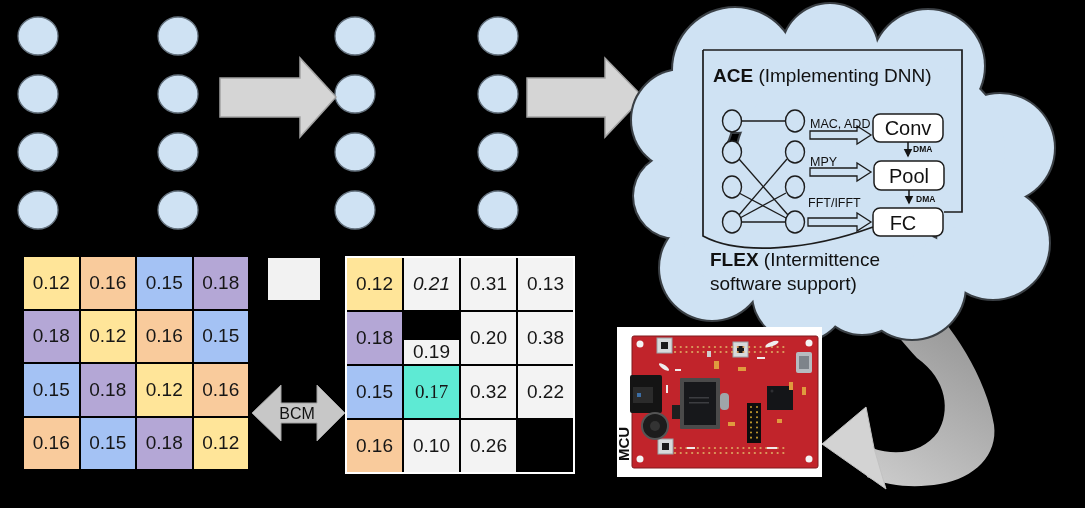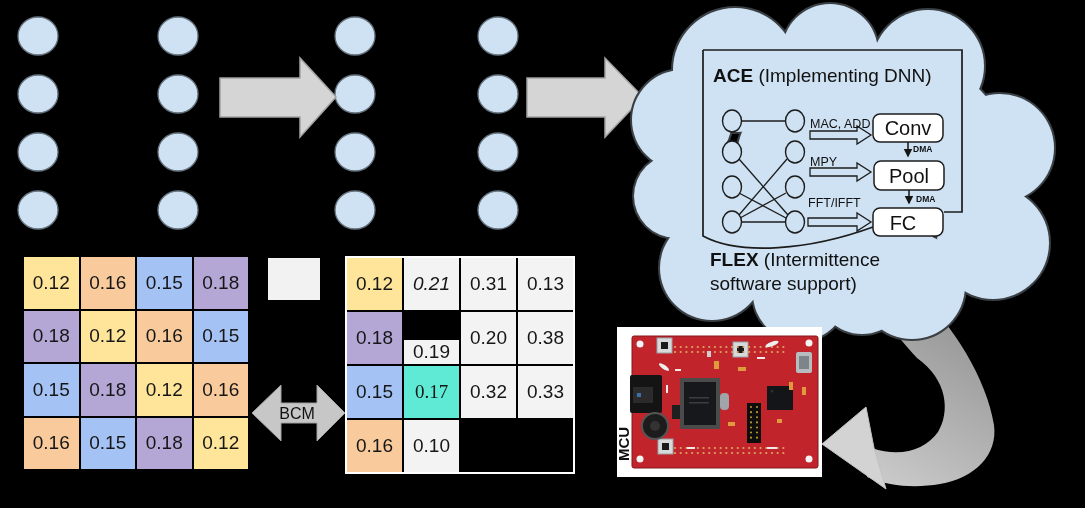--- a/index.html
+++ b/index.html
@@ -181,23 +181,24 @@
       <div class="cell" style="background: rgb(243, 243, 243); font-style: italic;">0.21</div>
       <div class="cell" style="background: rgb(243, 243, 243); text-align: right;">0.31</div>
       <div class="cell" style="background: rgb(243, 243, 243);">0.13</div>
       <div class="cell" style="background: rgb(180, 167, 214);">0.18</div>
       <div class="cell" style="background: rgb(243, 243, 243); margin-top: 28px;">0.19</div>
       <div class="cell" style="background: rgb(243, 243, 243);">0.20</div>
       <div class="cell" style="background: rgb(243, 243, 243);">0.38</div>
       <div class="cell" style="background: rgb(164, 194, 244);">0.15</div>
       <div class="cell" style="background: #5eead4; font-family: Liberation Serif, serif;">0.17</div>
       <div class="cell" style="background: rgb(243, 243, 243);">0.32</div>
-      <div class="cell" style="background: rgb(243, 243, 243);">0.33</div>
+      <div class="cell" style="background: rgb(243, 243, 243);">0.22</div>
       <div class="cell" style="background: rgb(249, 203, 156);">0.16</div>
       <div class="cell" style="background: rgb(243, 243, 243);">0.10</div>
+      <div class="cell" style="background: rgb(243, 243, 243);">0.26</div>
     </div>
 
   <div class="mcu-card">
     <svg width="205" height="150" viewBox="0 0 205 150">
 
       <text transform="rotate(-90)" x="-134" y="12" font-size="15" font-weight="bold" fill="#111">MCU</text>
 
       <rect x="15" y="9" width="186" height="132" rx="2" fill="#c1242b" stroke="#801a1f" stroke-width="1"></rect>
 
       <g fill="#f4f4f4">

